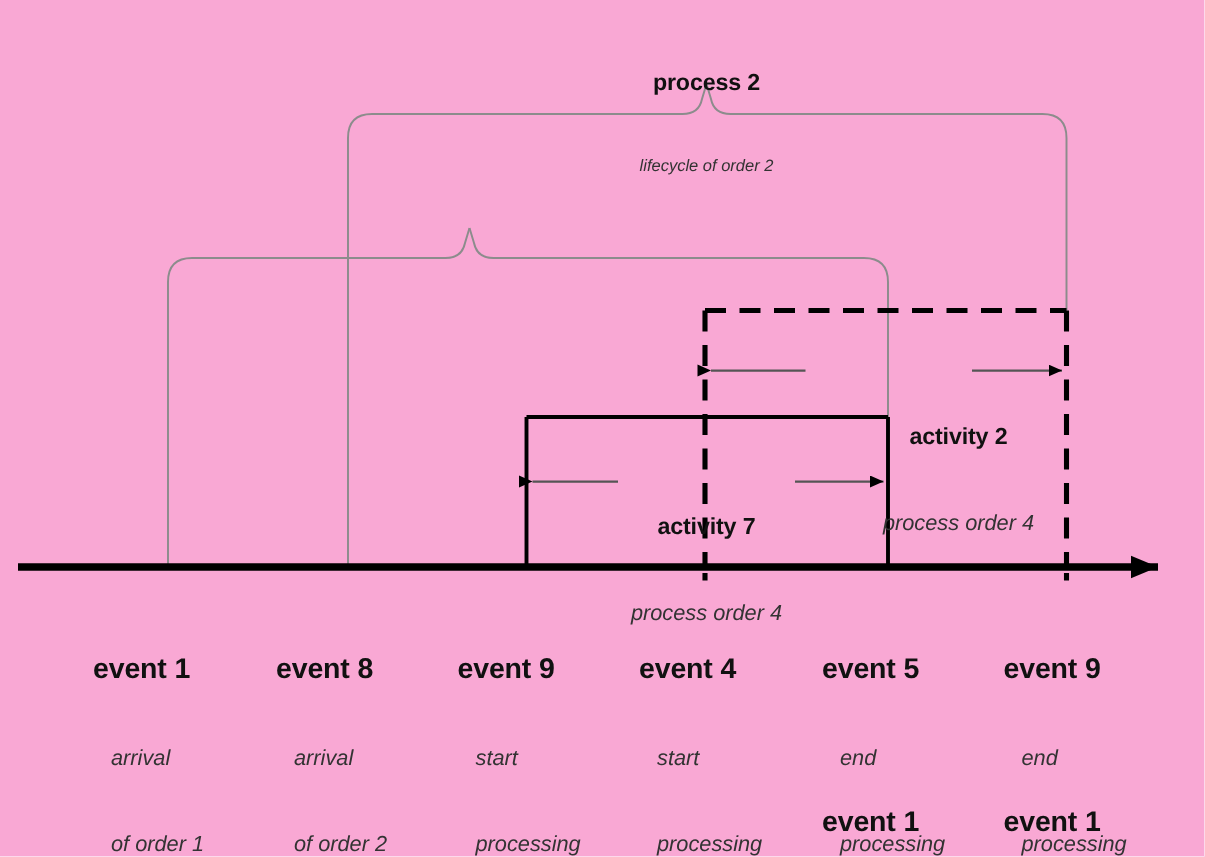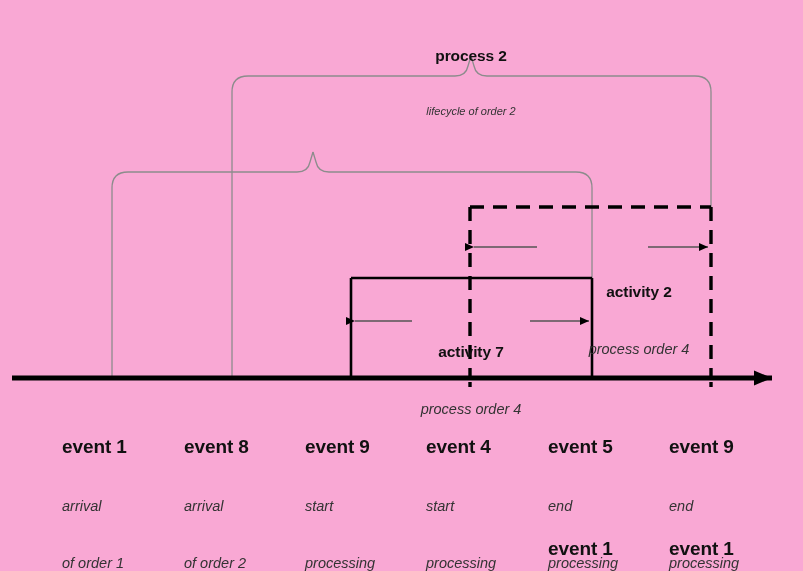--- a/index.html
+++ b/index.html
@@ -67,20 +67,21 @@
   }
   .centerblock {
     transform: translateX(-50%);
     text-align: center;
   }
   .evcol {
     position: absolute;
   }
   .evcol .ev-sub-line {
     display: block;
+    margin-left: 12px;
   }
 </style>
 </head>
 <body>
 
 <div id="stage">
 
   <svg id="diagram-svg" viewBox="0 0 803 571">
     <defs>
       <marker id="arrR" markerWidth="10" markerHeight="10" refX="9" refY="4" orient="auto" markerUnits="userSpaceOnUse">

